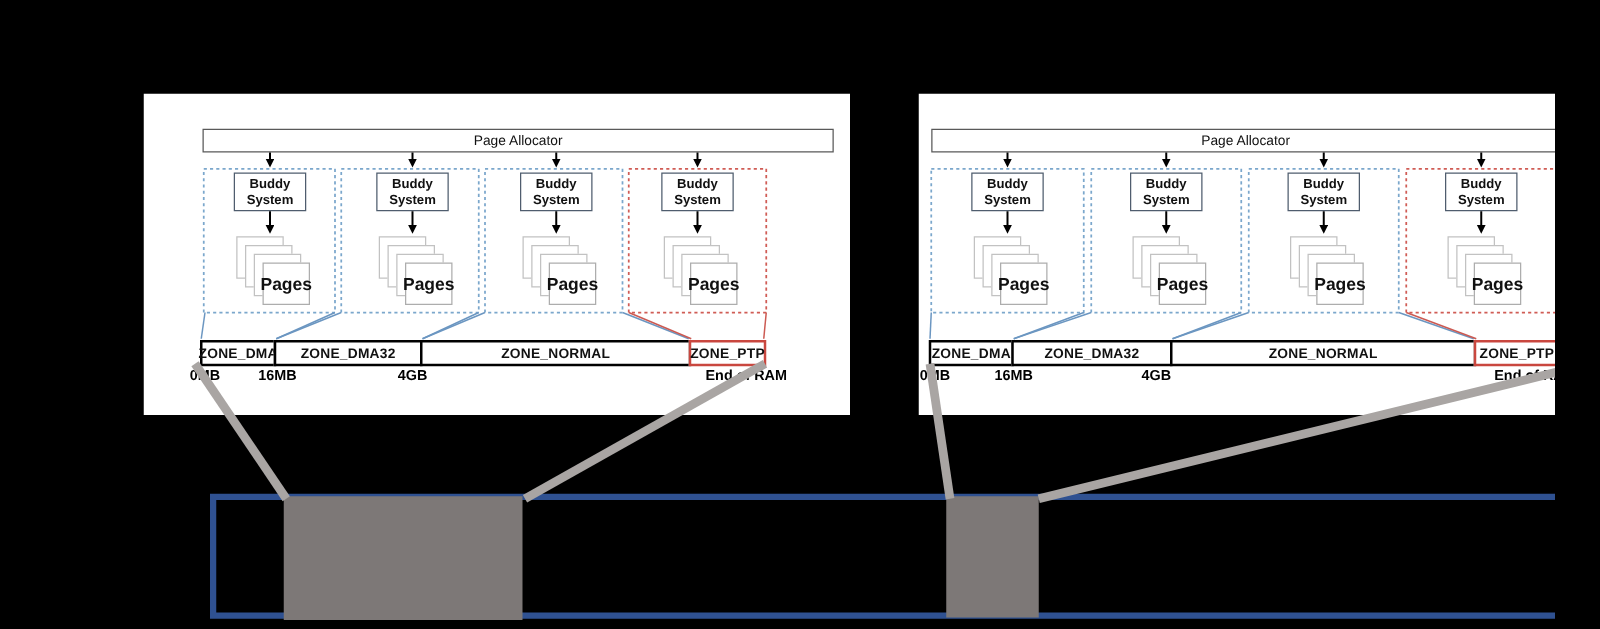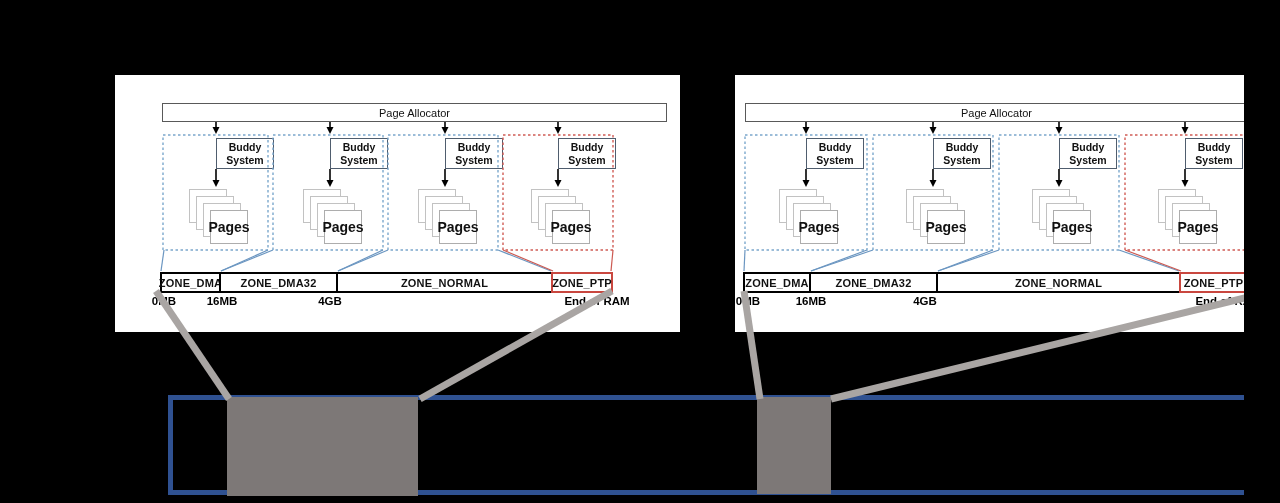--- a/index.html
+++ b/index.html
@@ -4,21 +4,21 @@
 <style>
   html,body{margin:0;padding:0;background:#000;}
   .stage{position:relative;width:1244px;height:503px;background:#000;overflow:hidden;
          font-family:"Liberation Sans",sans-serif;}
   .panel{position:absolute;z-index:1;background:#fff;}
   .node-title{position:absolute;z-index:2;font-weight:700;font-size:30px;color:#000;
               text-align:center;letter-spacing:1px;}
   .band{position:absolute;z-index:3;left:0;top:0;width:1280px;height:74px;background:#000;}
   .box{position:absolute;z-index:4;box-sizing:border-box;background:#fff;border:1.5px solid #595959;
        display:flex;align-items:center;justify-content:center;font-size:11px;color:#111;}
-  .buddy{border:1.6px solid #4f5d6e;font-size:10.5px;font-weight:700;line-height:1.2;text-align:center;margin-left:29px;}
+  .buddy{border:1.6px solid #4f5d6e;font-size:10.5px;font-weight:700;line-height:1.2;text-align:center;}
   .zone{border:2px solid #000;font-weight:700;font-size:11px;letter-spacing:.2px;}
   .zone.ptp{border-color:#c9473f;}
   .pg{position:absolute;z-index:4;box-sizing:border-box;background:#fff;border:1.2px solid #c2c2c2;}
   .pg.front{display:flex;align-items:center;justify-content:center;font-size:14px;font-weight:600;
             color:#111;border-color:#adadad;}
   .axis{position:absolute;z-index:4;color:#000;font-weight:700;font-size:11.5px;
         transform:translateX(-50%);white-space:nowrap;}
   .ramrect{position:absolute;z-index:4;box-sizing:border-box;border:5px solid #2f5191;}
   .grayblock{position:absolute;z-index:5;background:#7d7877;}
   svg.overlay{position:absolute;z-index:6;left:0;top:0;pointer-events:none;}

